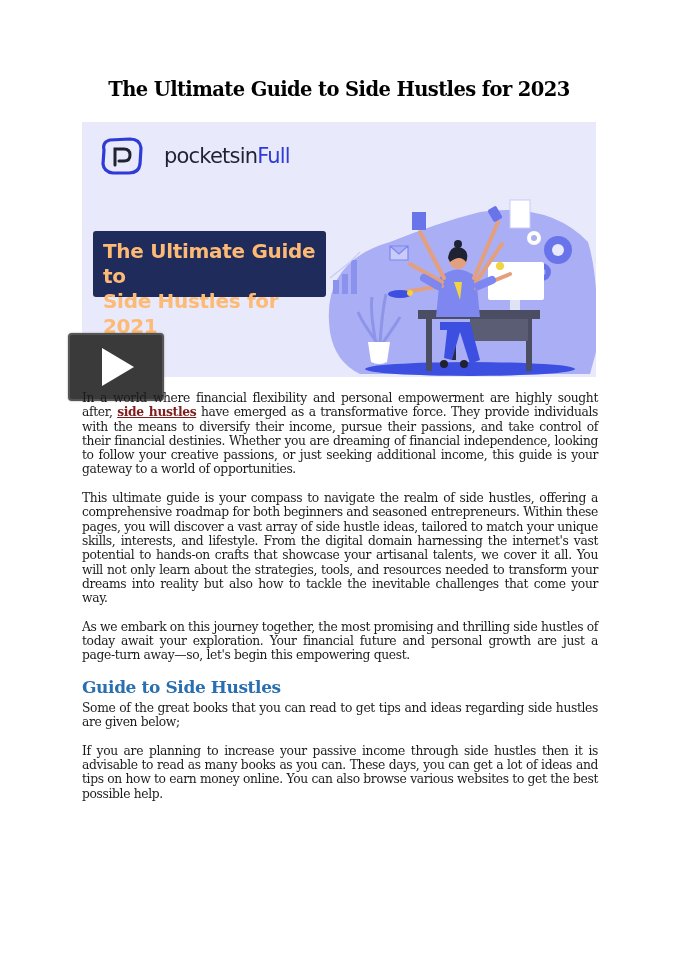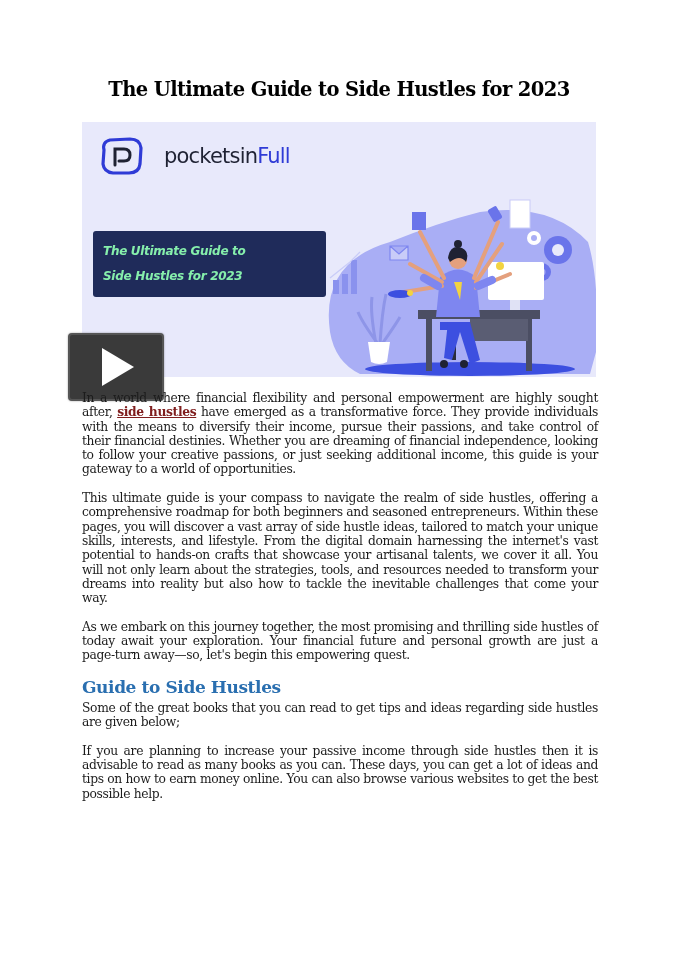--- a/index.html
+++ b/index.html
@@ -23,21 +23,21 @@
       letter-spacing: -0.8px; color: #1f2233;
     }
     .logo-text .accent { color: #2f3bd6; }
 
     .headline-box {
       position: absolute; left: 11px; top: 109px; width: 233px; height: 66px;
       background: #1f2b5a; border-radius: 3px; padding: 8px 10px;
     }
     .headline-box span {
       display: block; font-family: "DejaVu Sans", sans-serif; font-weight: bold;
-      font-style: italic; color: #86efac; font-size: 12px; line-height: 25px; letter-spacing: -0.3px;
+      color: #fdba74; font-size: 20px; line-height: 25px; letter-spacing: -0.3px;
     }
 
     .illustration { position: absolute; left: 238px; top: 60px; }
 
     .play-overlay {
       position: absolute; left: 68px; top: 333px; width: 96px; height: 68px;
       background: #3a3a3a; border: 2px solid #555; border-radius: 4px;
       box-shadow: 0 0 2px rgba(0,0,0,0.4);
       display: flex; align-items: center; justify-content: center; cursor: pointer;
     }
@@ -64,21 +64,21 @@
   <div class="logo">
     <svg width="46" height="40" viewBox="0 0 46 40">
       <path d="M6 14 Q4 6 12 4 L32 3 Q42 3 43 12 L42 28 Q41 37 31 37 L15 37 Q6 36 5 28 Z" fill="none" stroke="#2f3bd6" stroke-width="3.2" stroke-linejoin="round"></path>
       <path d="M17 29 L17 13 L26 13 Q32 13 32 19 Q32 25 26 25 L21 25" fill="none" stroke="#1f2233" stroke-width="3" stroke-linecap="round"></path>
     </svg>
     <span class="logo-text"><span>pocketsin</span><span class="accent">Full</span></span>
   </div>
 
   <div class="headline-box">
     <span>The Ultimate Guide to</span>
-    <span>Side Hustles for 2023</span>
+    <span>Side Hustles for 2021</span>
   </div>
 
   <svg class="illustration" width="276" height="195" viewBox="0 0 276 195">
 
     <path d="M10 150 Q0 80 70 60 Q120 40 160 30 Q230 20 268 60 Q280 100 276 170 L270 192 L40 192 Q15 180 10 150 Z" fill="#a9aef5"></path>
 
     <g>
       <rect x="13" y="98" width="6" height="14" fill="#8a92ee"></rect>
       <rect x="22" y="92" width="6" height="20" fill="#8a92ee"></rect>
       <rect x="31" y="78" width="6" height="34" fill="#8a92ee"></rect>

